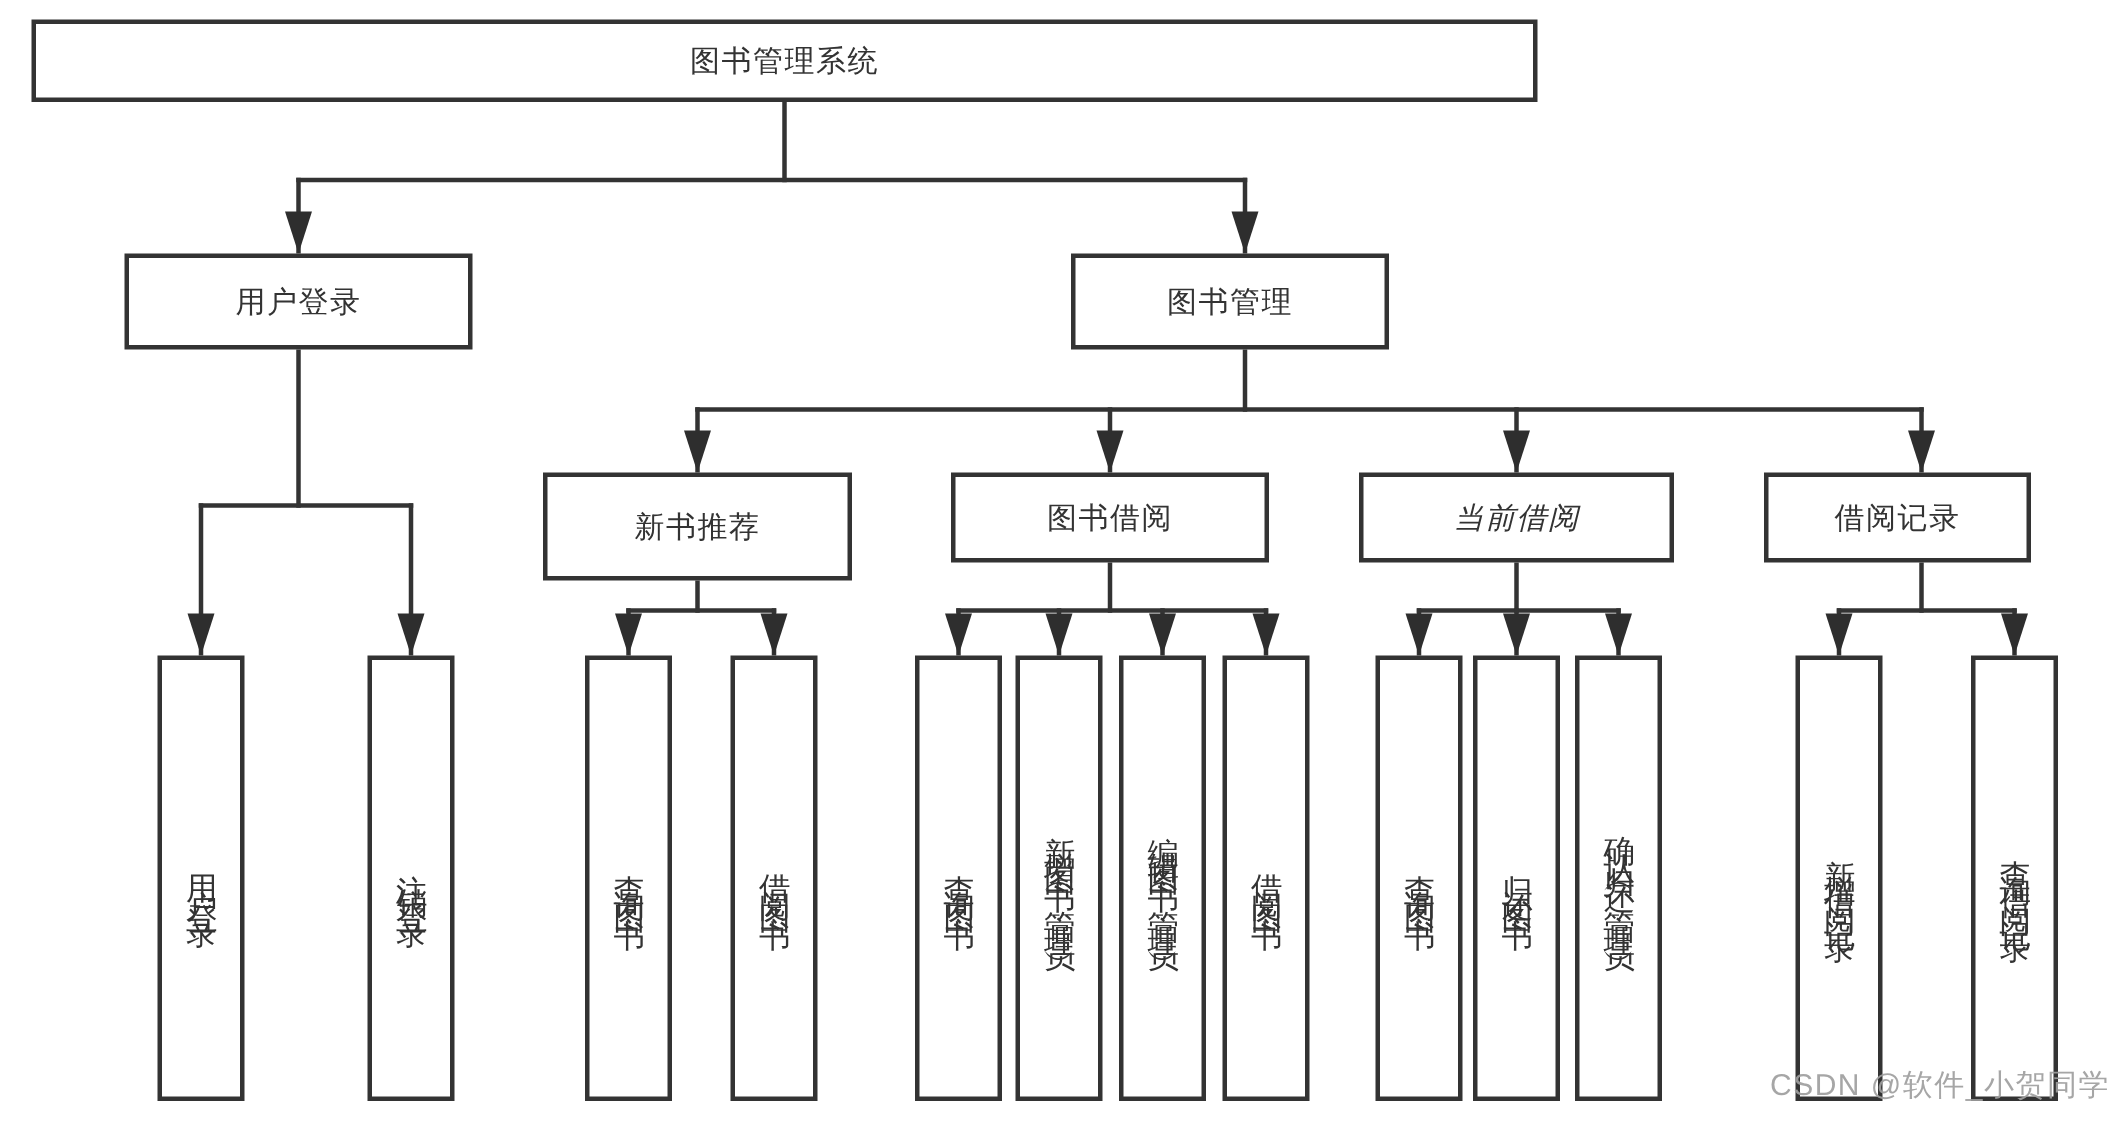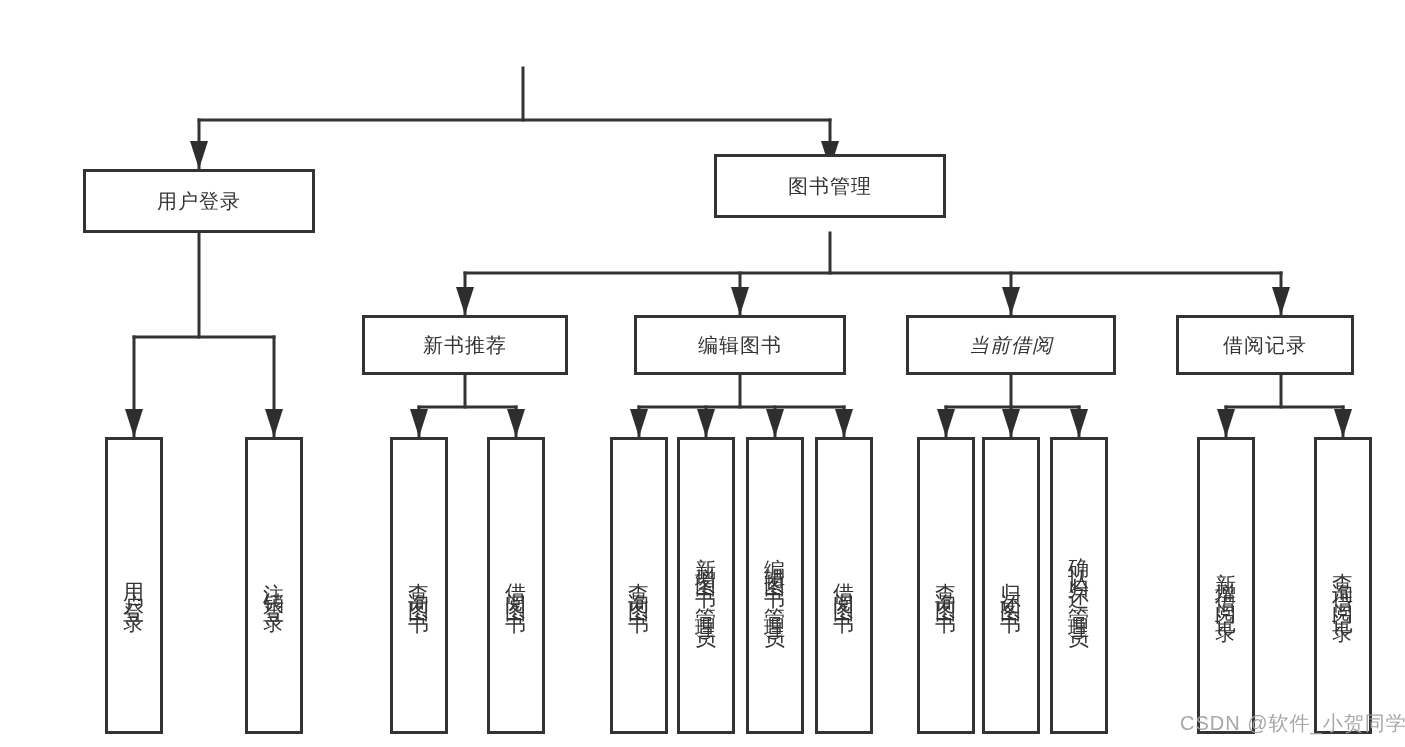--- a/index.html
+++ b/index.html
@@ -115,33 +115,36 @@
     <g>
       <line x1="1281" y1="375" x2="1281" y2="407"></line>
       <line x1="1226" y1="407" x2="1343" y2="407"></line>
       <line x1="1226" y1="407" x2="1226" y2="437"></line>
       <polygon points="1217,409 1235,409 1226,437"></polygon>
       <line x1="1343" y1="407" x2="1343" y2="437"></line>
       <polygon points="1334,409 1352,409 1343,437"></polygon>
     </g>
   </svg>
 
+  <div class="box hbox" style="left:21px;top:13px;width:1004px;height:55px;">
+    <span>图书管理系统</span>
+  </div>
 
   <div class="box hbox" style="left:83px;top:169px;width:232px;height:64px;">
     <span>用户登录</span>
   </div>
-  <div class="box hbox" style="left:714px;top:154px;width:232px;height:64px;">
+  <div class="box hbox" style="left:714px;top:169px;width:212px;height:64px;">
     <span>图书管理</span>
   </div>
 
-  <div class="box hbox" style="left:362px;top:315px;width:206px;height:60px;">
+  <div class="box hbox" style="left:362px;top:315px;width:206px;height:72px;">
     <span>新书推荐</span>
   </div>
   <div class="box hbox" style="left:634px;top:315px;width:212px;height:60px;">
-    <span>编辑图书</span>
+    <span>图书借阅</span>
   </div>
   <div class="box hbox" style="left:906px;top:315px;width:210px;height:60px;font-style:italic;">
     <span>当前借阅</span>
   </div>
   <div class="box hbox" style="left:1176px;top:315px;width:178px;height:60px;">
     <span>借阅记录</span>
   </div>
 
   <div class="box vbox" style="left:105px;top:437px;width:58px;height:297px;">
     <span class="vtext">用户登录</span>

